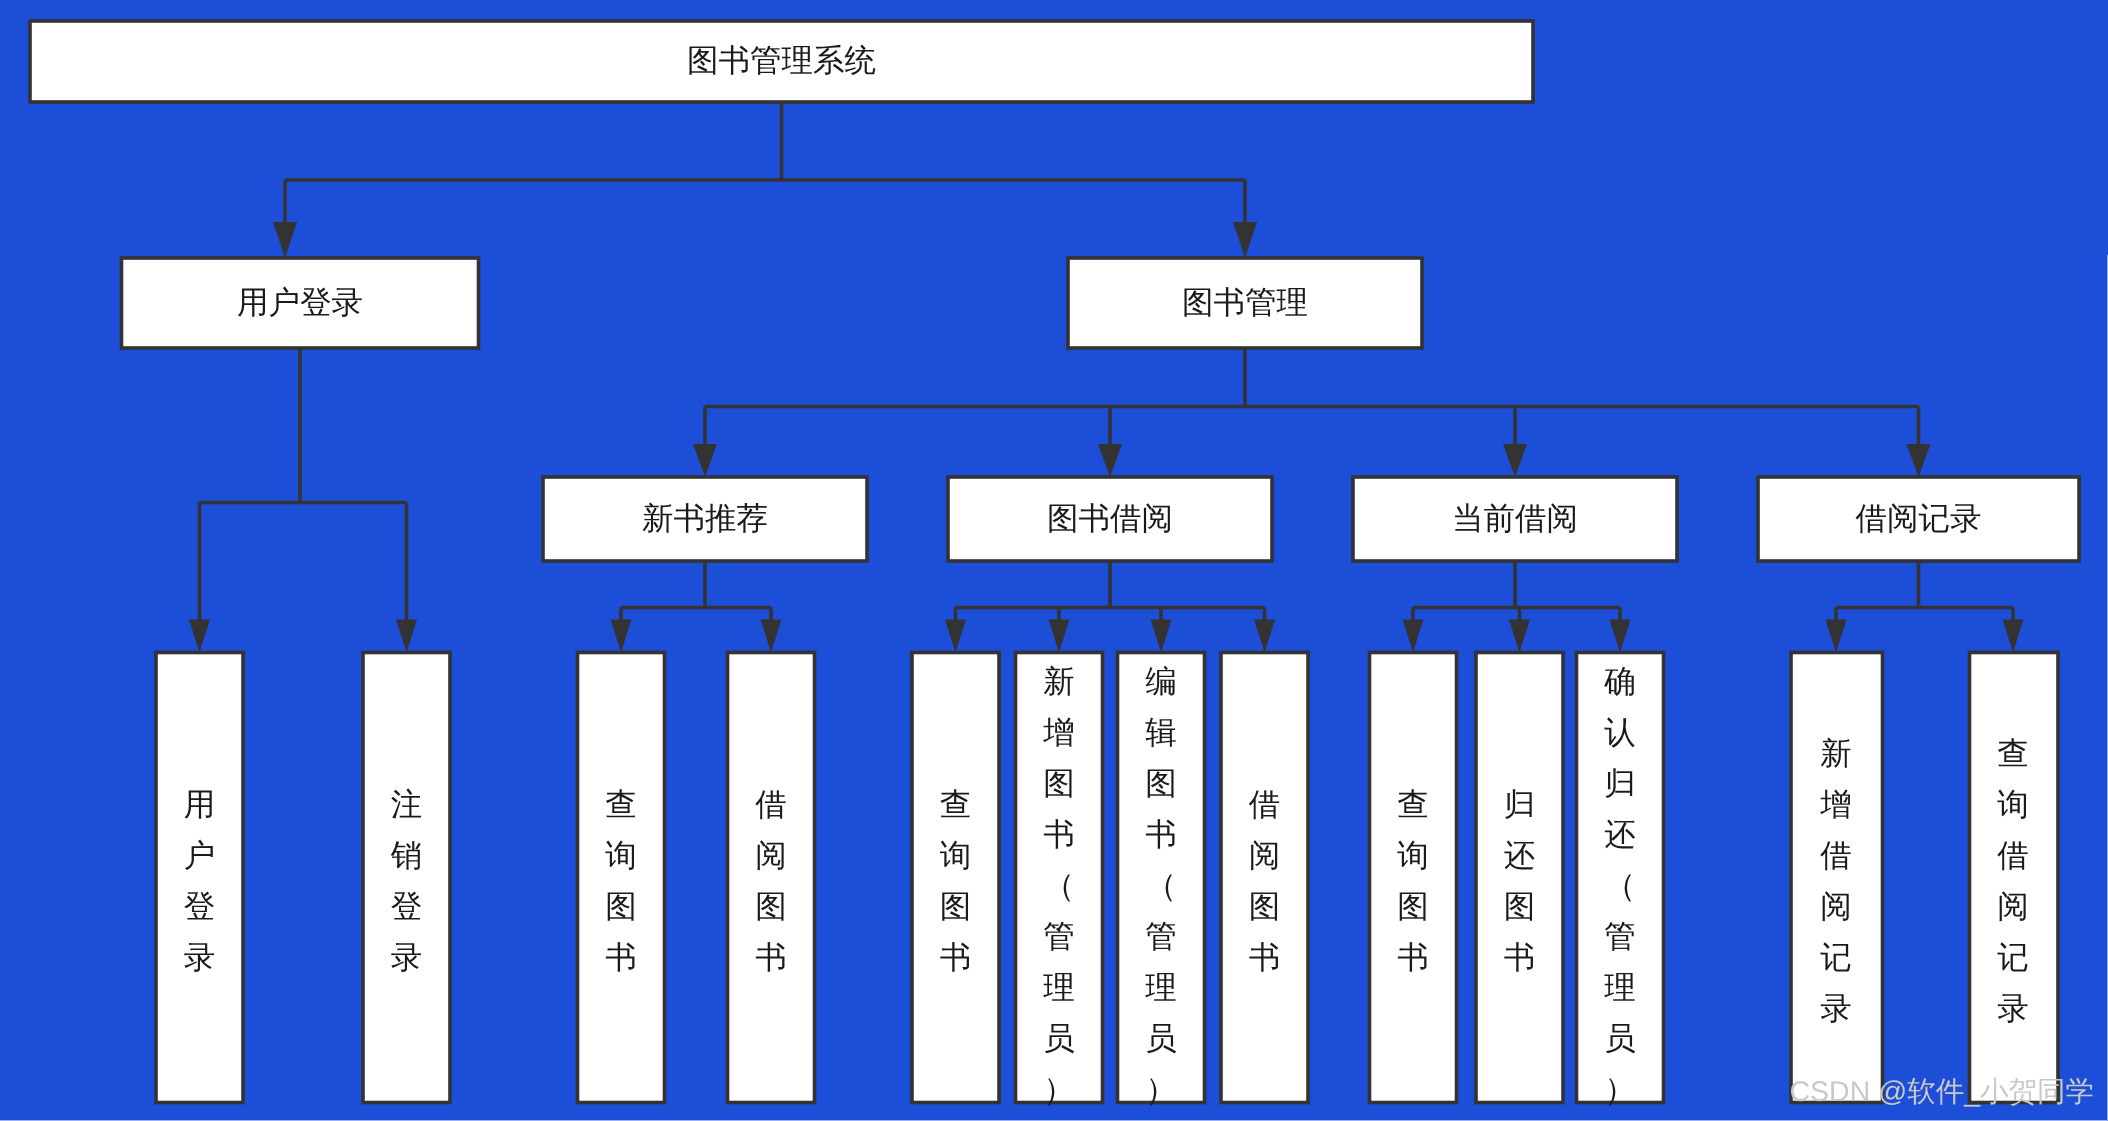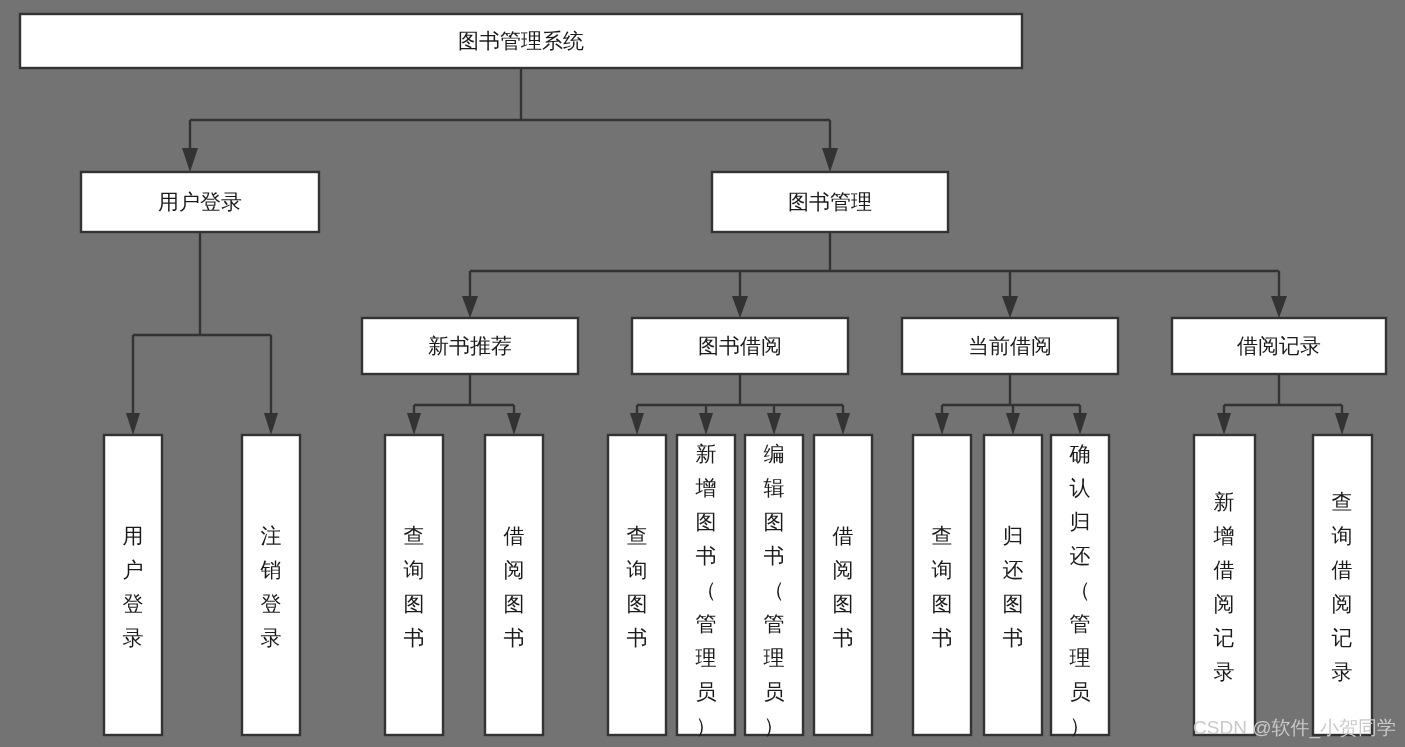--- a/index.html
+++ b/index.html
@@ -9,21 +9,21 @@
     background: #ffffff;
   }
   body {
     font-family: "Liberation Sans", "DejaVu Sans", sans-serif;
   }
   #diagram-root {
     position: relative;
     width: 1405px;
     height: 747px;
     overflow: hidden;
-    background: #737373;
+    background: #1d4ed8;
   }
   svg.diagram-svg {
     position: absolute;
     left: 0;
     top: 0;
     width: 1405px;
     height: 747px;
     display: block;
   }
   .node-box {

